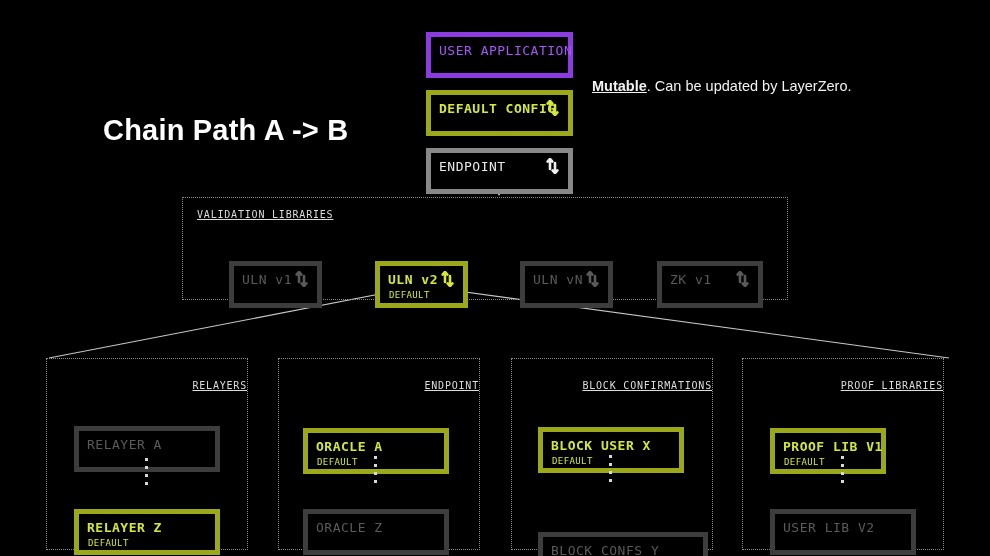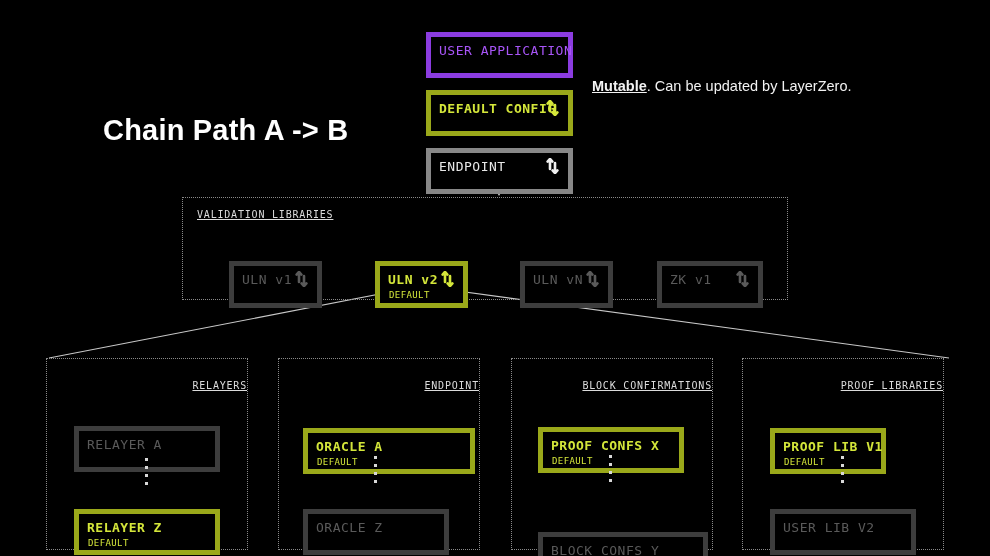--- a/index.html
+++ b/index.html
@@ -232,39 +232,39 @@
       <i></i>
   </div>
   <div class="box active" style="left:74px; top:485px; width:146px; height:46px;">
     <span class="title">RELAYER Z</span>
     <span class="sub">DEFAULT</span>
   </div>
 
   <div class="group col" style="left:278px; top:358px; width:202px; height:192px;">
     <span class="group-title">ENDPOINT</span>
   </div>
-  <div class="box active" style="left:303px; top:404px; width:172px; height:46px;">
+  <div class="box active" style="left:303px; top:404px; width:146px; height:46px;">
     <span class="title">ORACLE A</span>
     <span class="sub">DEFAULT</span>
   </div>
   <div class="vdots" style="left:374px; top:456px;">
     <i></i>
       <i></i>
       <i></i>
       <i></i>
   </div>
   <div class="box dim" style="left:303px; top:485px; width:146px; height:46px;">
     <span class="title">ORACLE Z</span>
   </div>
 
   <div class="group col" style="left:511px; top:358px; width:202px; height:192px;">
     <span class="group-title">BLOCK CONFIRMATIONS</span>
   </div>
   <div class="box active" style="left:538px; top:403px; width:146px; height:46px;">
-    <span class="title">PROOF CONFS X</span>
+    <span class="title">BLOCK USER X</span>
     <span class="sub">DEFAULT</span>
   </div>
   <div class="vdots" style="left:609px; top:455px;">
     <i></i>
       <i></i>
       <i></i>
       <i></i>
   </div>
   <div class="box dim" style="left:538px; top:508px; width:170px; height:46px;">
     <span class="title">BLOCK CONFS Y</span>

